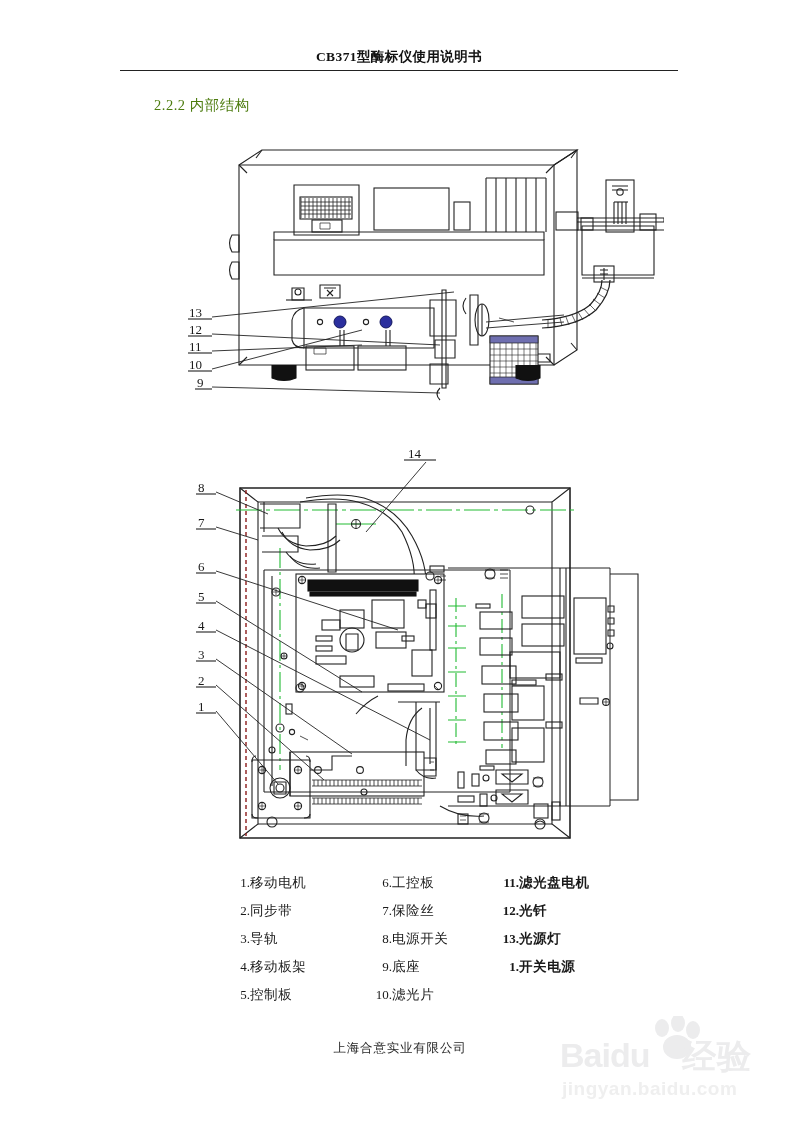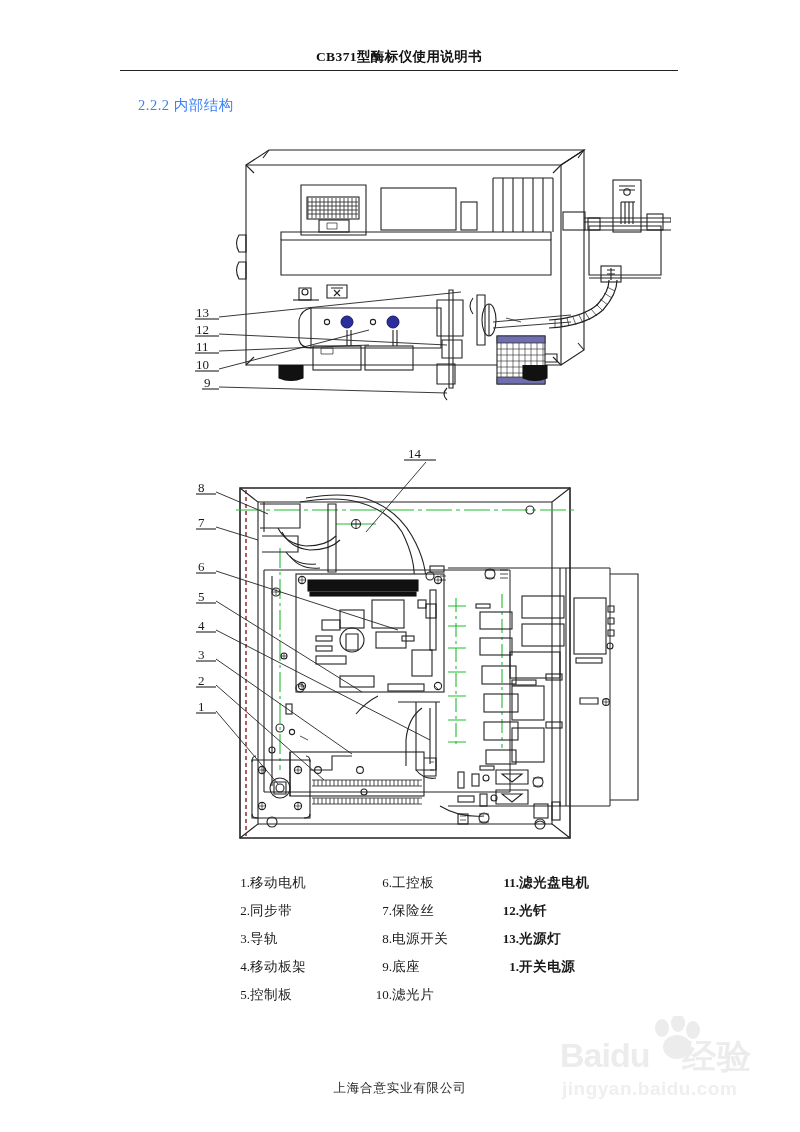--- a/index.html
+++ b/index.html
@@ -45,34 +45,34 @@
     left: 0;
     top: 22px;
     width: 558px;
     height: 0;
     border-top: 1.6px solid #222;
   }
 
   
   #section-heading {
     position: absolute;
-    left: 138px;
+    left: 154px;
     top: 96px;
     font-size: 14.5px;
     letter-spacing: 0.5px;
-    color: #3b82f6;
+    color: #4d7c0f;
     white-space: nowrap;
   }
 
   
   .drawing {
     position: absolute;
   }
   #fig-top {
-    left: 151px;
+    left: 144px;
     top: 140px;
     width: 520px;
     height: 290px;
   }
   #fig-bottom {
     left: 140px;
     top: 440px;
     width: 520px;
     height: 420px;
   }
@@ -126,21 +126,20 @@
   }
   #footer-company {
     position: absolute;
     left: 140px;
     top: 1040px;
     width: 520px;
     text-align: center;
     font-size: 12.5px;
     letter-spacing: 0.8px;
     color: #2a2a2a;
-    margin-top: 40px;
   }
 
   
   #watermark {
     position: absolute;
     left: 556px;
     top: 1018px;
     width: 240px;
     height: 92px;
     pointer-events: none;

